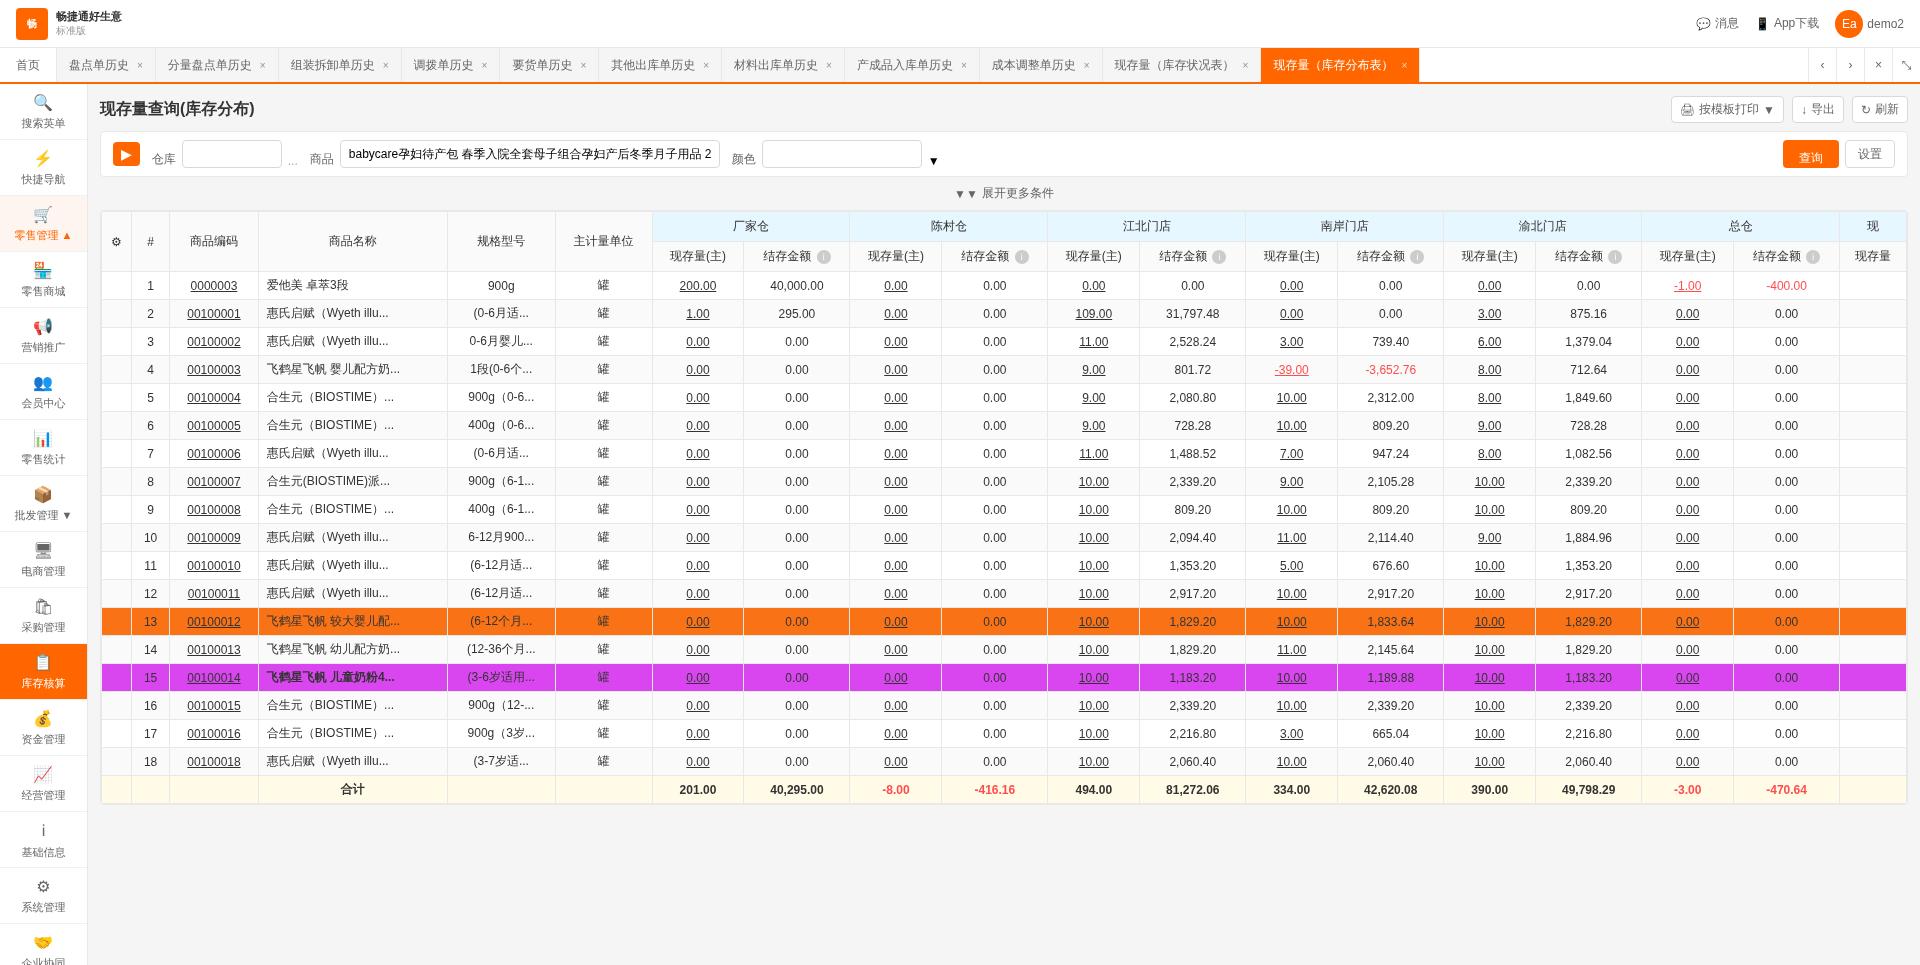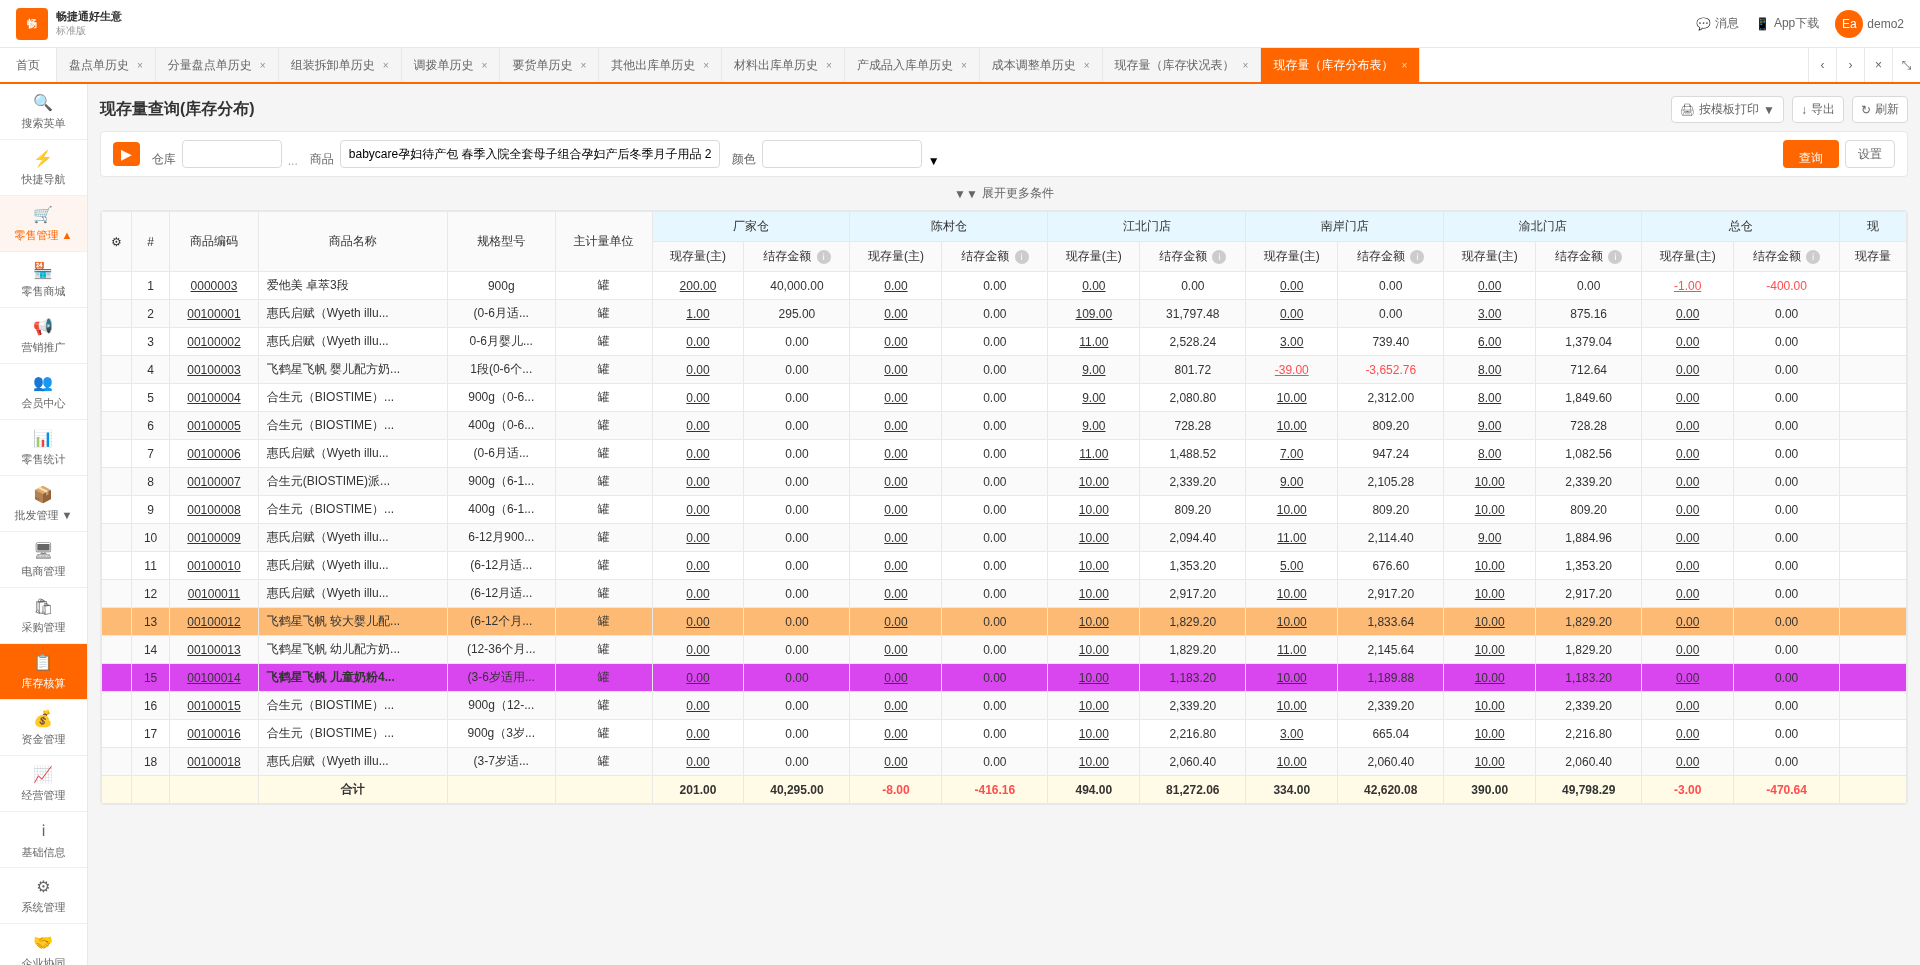--- a/index.html
+++ b/index.html
@@ -626,21 +626,21 @@
     <td class="td-link">10.00</td>
     <td>2,917.20</td>
     <td class="td-link" style="">10.00</td>
     <td style="">2,917.20</td>
     <td class="td-link">10.00</td>
     <td>2,917.20</td>
     <td class="td-link" style="">0.00</td>
     <td style="">0.00</td>
     <td></td>
   </tr>
-            <tr style="background: #fdba74;">
+            <tr style="background: #f97316;">
     <td></td>
     <td>13</td>
     <td class="td-link">00100012</td>
     <td class="td-left" style="max-width:180px;overflow:hidden;text-overflow:ellipsis;">飞鹤星飞帆 较大婴儿配...</td>
     <td>(6-12个月...</td>
     <td>罐</td>
     <td class="td-link">0.00</td>
     <td>0.00</td>
     <td class="td-link">0.00</td>
     <td>0.00</td>

